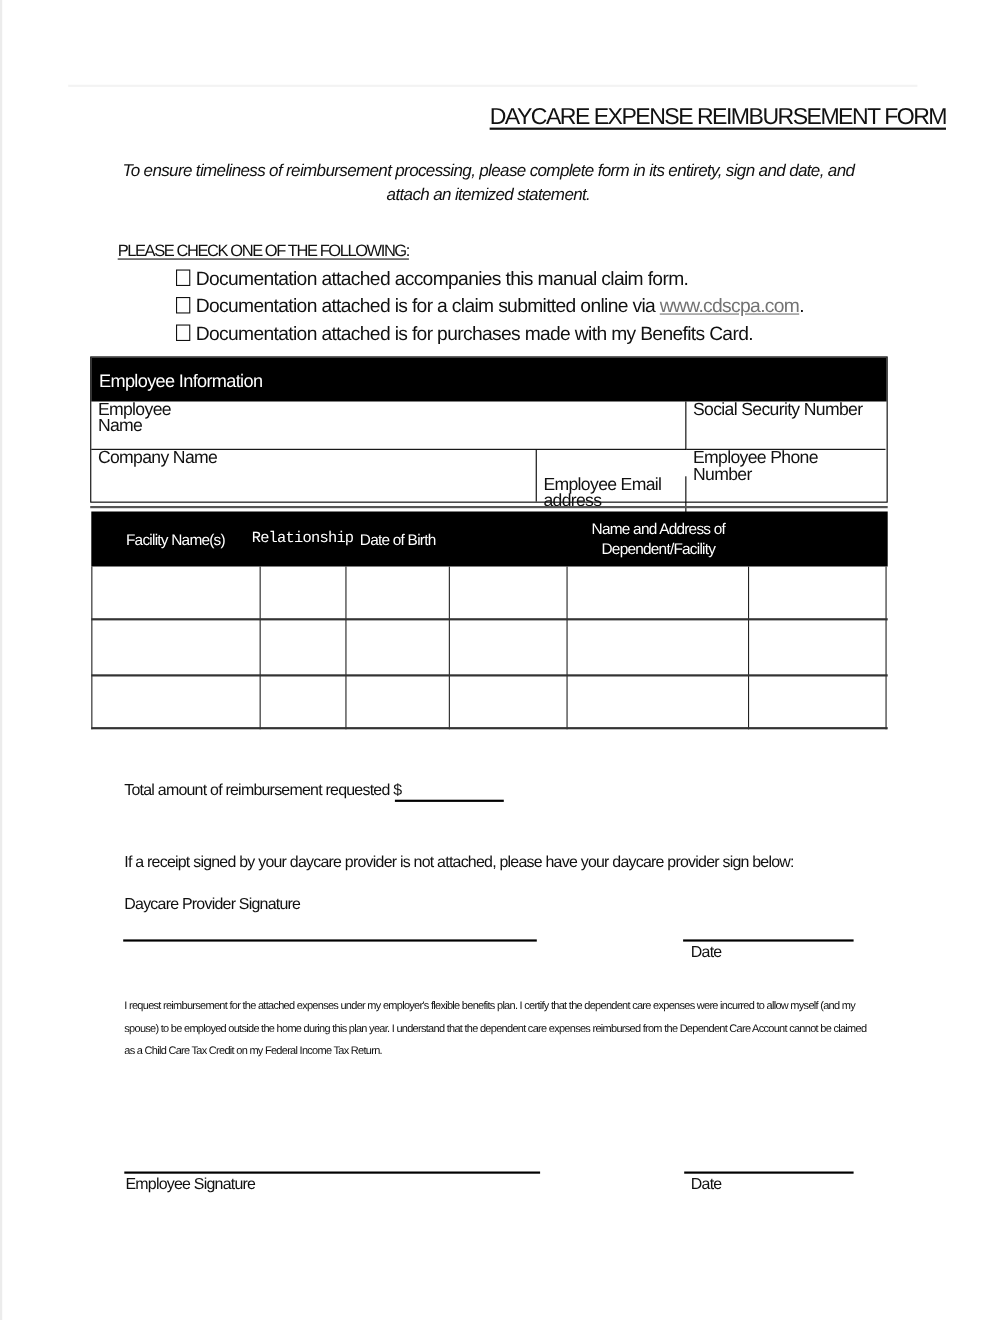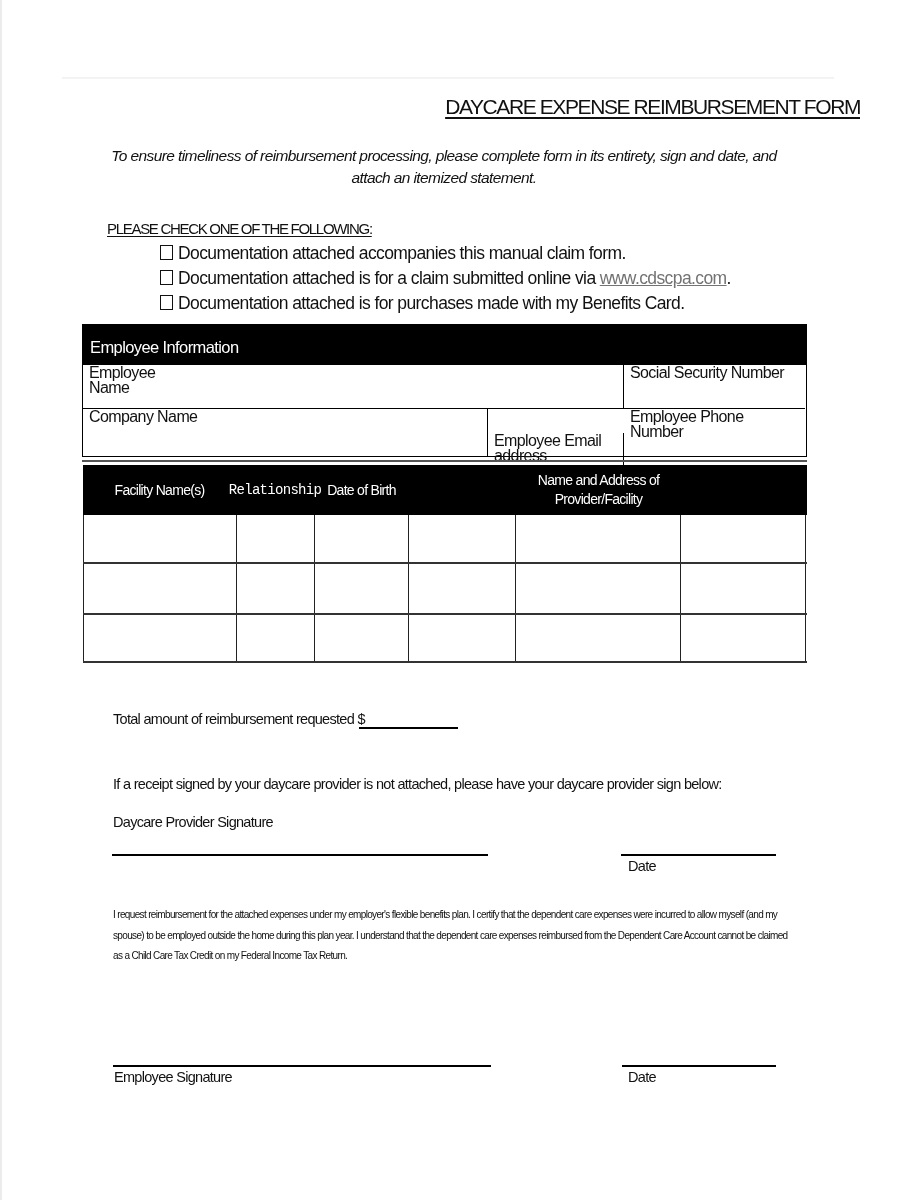--- a/index.html
+++ b/index.html
@@ -91,21 +91,21 @@
 </div>
 <div class="abs emp-bot"></div>
 
 <div class="abs dep">
   <div class="dep-hdr">
     <div class="h" style="left:0; width:153px;">Facility Name(s)</div>
     <div class="h" style="left:153px; width:78px;font-family:Liberation Mono, monospace;">Relationship</div>
     <div class="h" style="left:231px; width:95px;">Date of Birth</div>
     <div class="h" style="left:433px; width:165px; flex-direction:column;">
       <span>Name and Address of</span>
-      <span>Provider/Facility</span>
+      <span>Dependent/Facility</span>
     </div>
     <div class="h" style="left:598px; width:126px; font-size:15px;margin-top:46px;">Tax ID or SS#</div>
   </div>
 
   <div class="vline" style="left:0;"></div>
   <div class="vline" style="left:153px;"></div>
   <div class="vline" style="left:231px;"></div>
   <div class="vline" style="left:325px;"></div>
   <div class="vline" style="left:432px;"></div>
   <div class="vline" style="left:597px;"></div>

